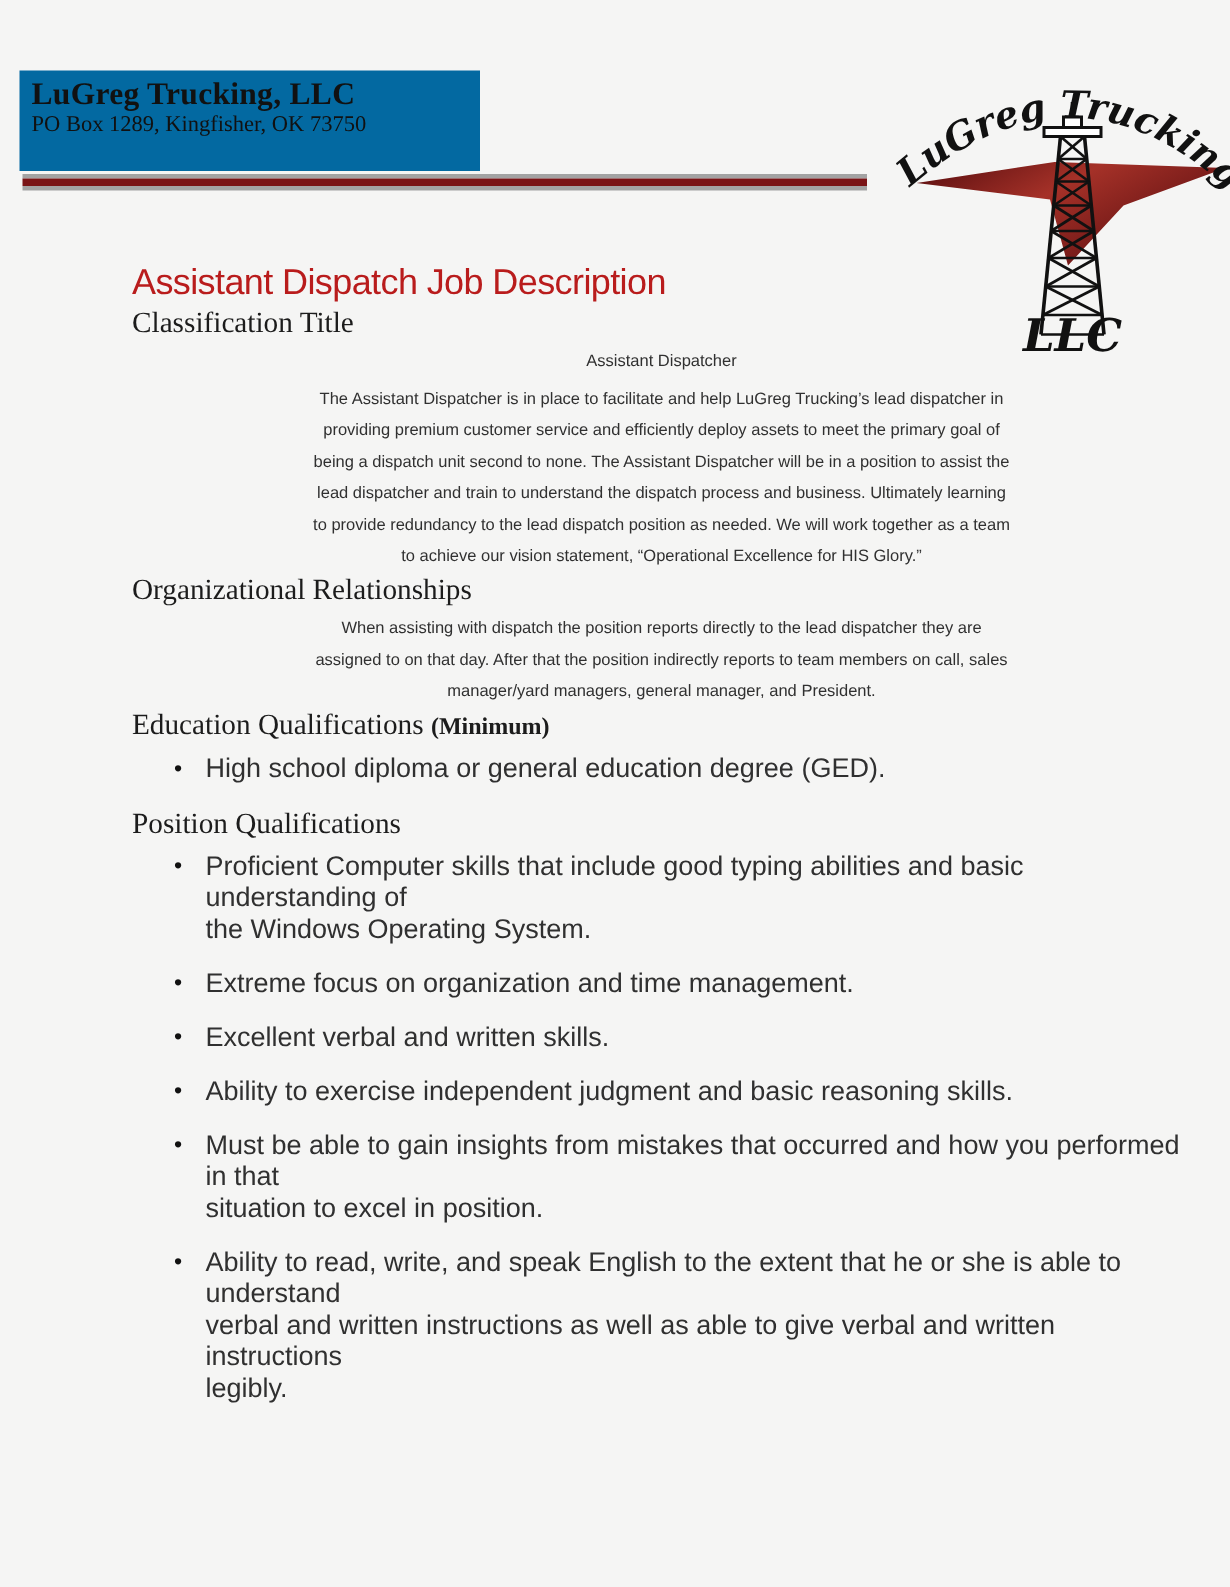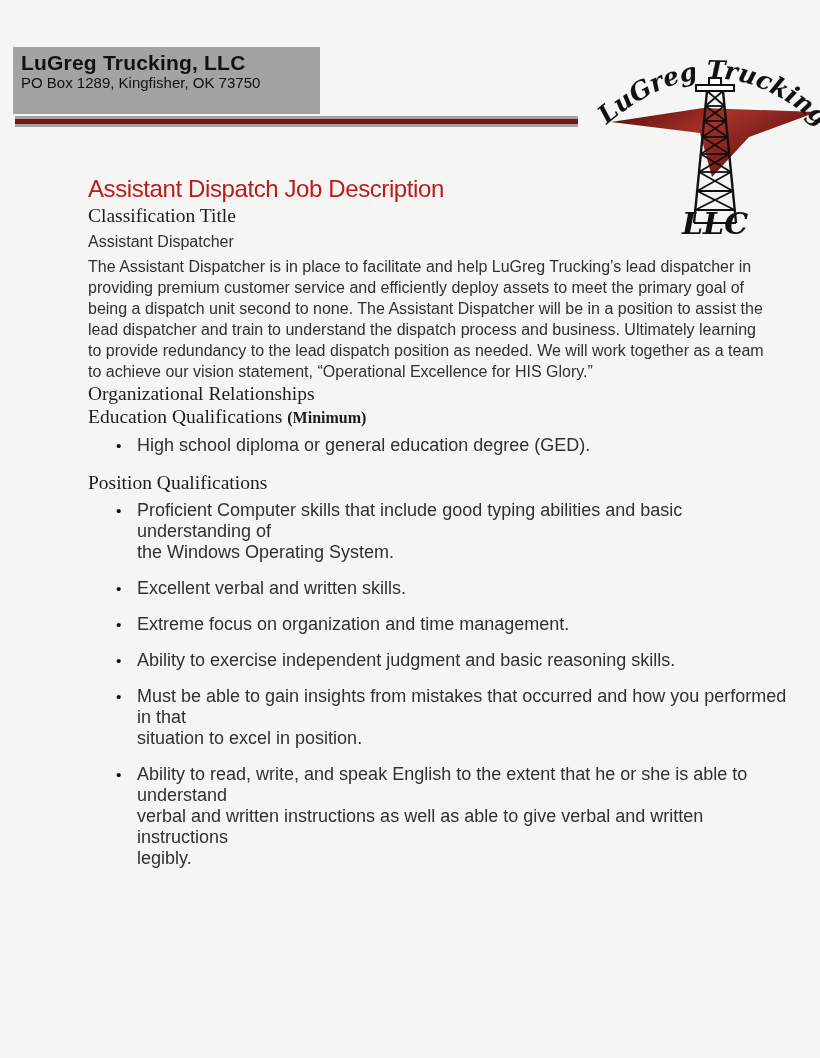--- a/index.html
+++ b/index.html
@@ -7,23 +7,23 @@
     width:820px;height:1058px;
     background:#f5f5f4;
     position:relative;
     font-family:"Liberation Sans", sans-serif;
     color:#2f2f2f;
     overflow:hidden;
   }
   
   .letterhead{
     position:absolute;left:13px;top:47px;width:307px;height:67px;
-    background:#a3a3a3;
+    background:#0369a1;
     padding:3px 0 0 8px;box-sizing:border-box;
-    font-family:Liberation Sans, sans-serif;color:#111;
+    font-family:Liberation Serif, serif;color:#111;
   }
   .company-name{font-size:21px;font-weight:700;line-height:25px;letter-spacing:.2px;}
   .company-addr{font-size:15px;line-height:16px;}
   
   .divider{
     position:absolute;left:15px;top:116px;width:563px;height:11px;
   }
   .divider .band-gray-top,.divider .band-gray-bottom{height:3px;background:#a3a3a3;}
   .divider .band-red{height:5px;background:#7a1416;}
   
@@ -40,22 +40,22 @@
     font-family:"Liberation Serif", serif;font-weight:400;color:#1c1c1c;
     font-size:19.5px;line-height:23px;margin:0;
   }
   .sec-note{font-size:16px;font-family:"Liberation Serif", serif;color:#1c1c1c;font-weight:700;}
   .m-classification{margin-top:21px;}
   .m-definition{margin-top:22px;}
   .m-organizational{margin-top:32px;}
   .m-education{margin-top:18px;}
   .m-position{margin-top:17px;}
   .body-text{
-    font-size:16px;line-height:21px;color:#303030;
-    white-space:pre-line;margin:4px 0 0 0;
+    font-size:11px;line-height:21px;color:#303030;
+    white-space:pre-line;margin:4px 0 0 0;text-align:center;
   }
   ul.bullets{
     list-style:none;margin:6px 0 0 0;padding:0 0 0 49px;
   }
   ul.bullets li{
     position:relative;
     font-size:18px;line-height:21px;color:#303030;
     white-space:pre-line;
     margin:0 0 15px 0;
   }
@@ -140,32 +140,35 @@
   <p class="body-text">Assistant Dispatcher</p>
 
   <p class="body-text">The Assistant Dispatcher is in place to facilitate and help LuGreg Trucking’s lead dispatcher in
 providing premium customer service and efficiently deploy assets to meet the primary goal of
 being a dispatch unit second to none. The Assistant Dispatcher will be in a position to assist the
 lead dispatcher and train to understand the dispatch process and business. Ultimately learning
 to provide redundancy to the lead dispatch position as needed. We will work together as a team
 to achieve our vision statement, “Operational Excellence for HIS Glory.”</p>
 
   <h2 class="sec m-organizational"><span>Organizational Relationships</span></h2>
+  <p class="body-text">When assisting with dispatch the position reports directly to the lead dispatcher they are
+assigned to on that day. After that the position indirectly reports to team members on call, sales
+manager/yard managers, general manager, and President.</p>
 
   <h2 class="sec m-education"><span>Education Qualifications</span> <span class="sec-note">(Minimum)</span></h2>
   <ul class="bullets">
     <li>High school diploma or general education degree (GED).</li>
   </ul>
 
   <h2 class="sec m-position"><span>Position Qualifications</span></h2>
   <ul class="bullets">
     <li>Proficient Computer skills that include good typing abilities and basic understanding of
 the Windows Operating System.</li>
+    <li>Extreme focus on organization and time management.</li>
     <li>Excellent verbal and written skills.</li>
-    <li>Extreme focus on organization and time management.</li>
     <li>Ability to exercise independent judgment and basic reasoning skills.</li>
     <li>Must be able to gain insights from mistakes that occurred and how you performed in that
 situation to excel in position.</li>
     <li>Ability to read, write, and speak English to the extent that he or she is able to understand
 verbal and written instructions as well as able to give verbal and written instructions
 legibly.</li>
   </ul>
 
 </div>
 

